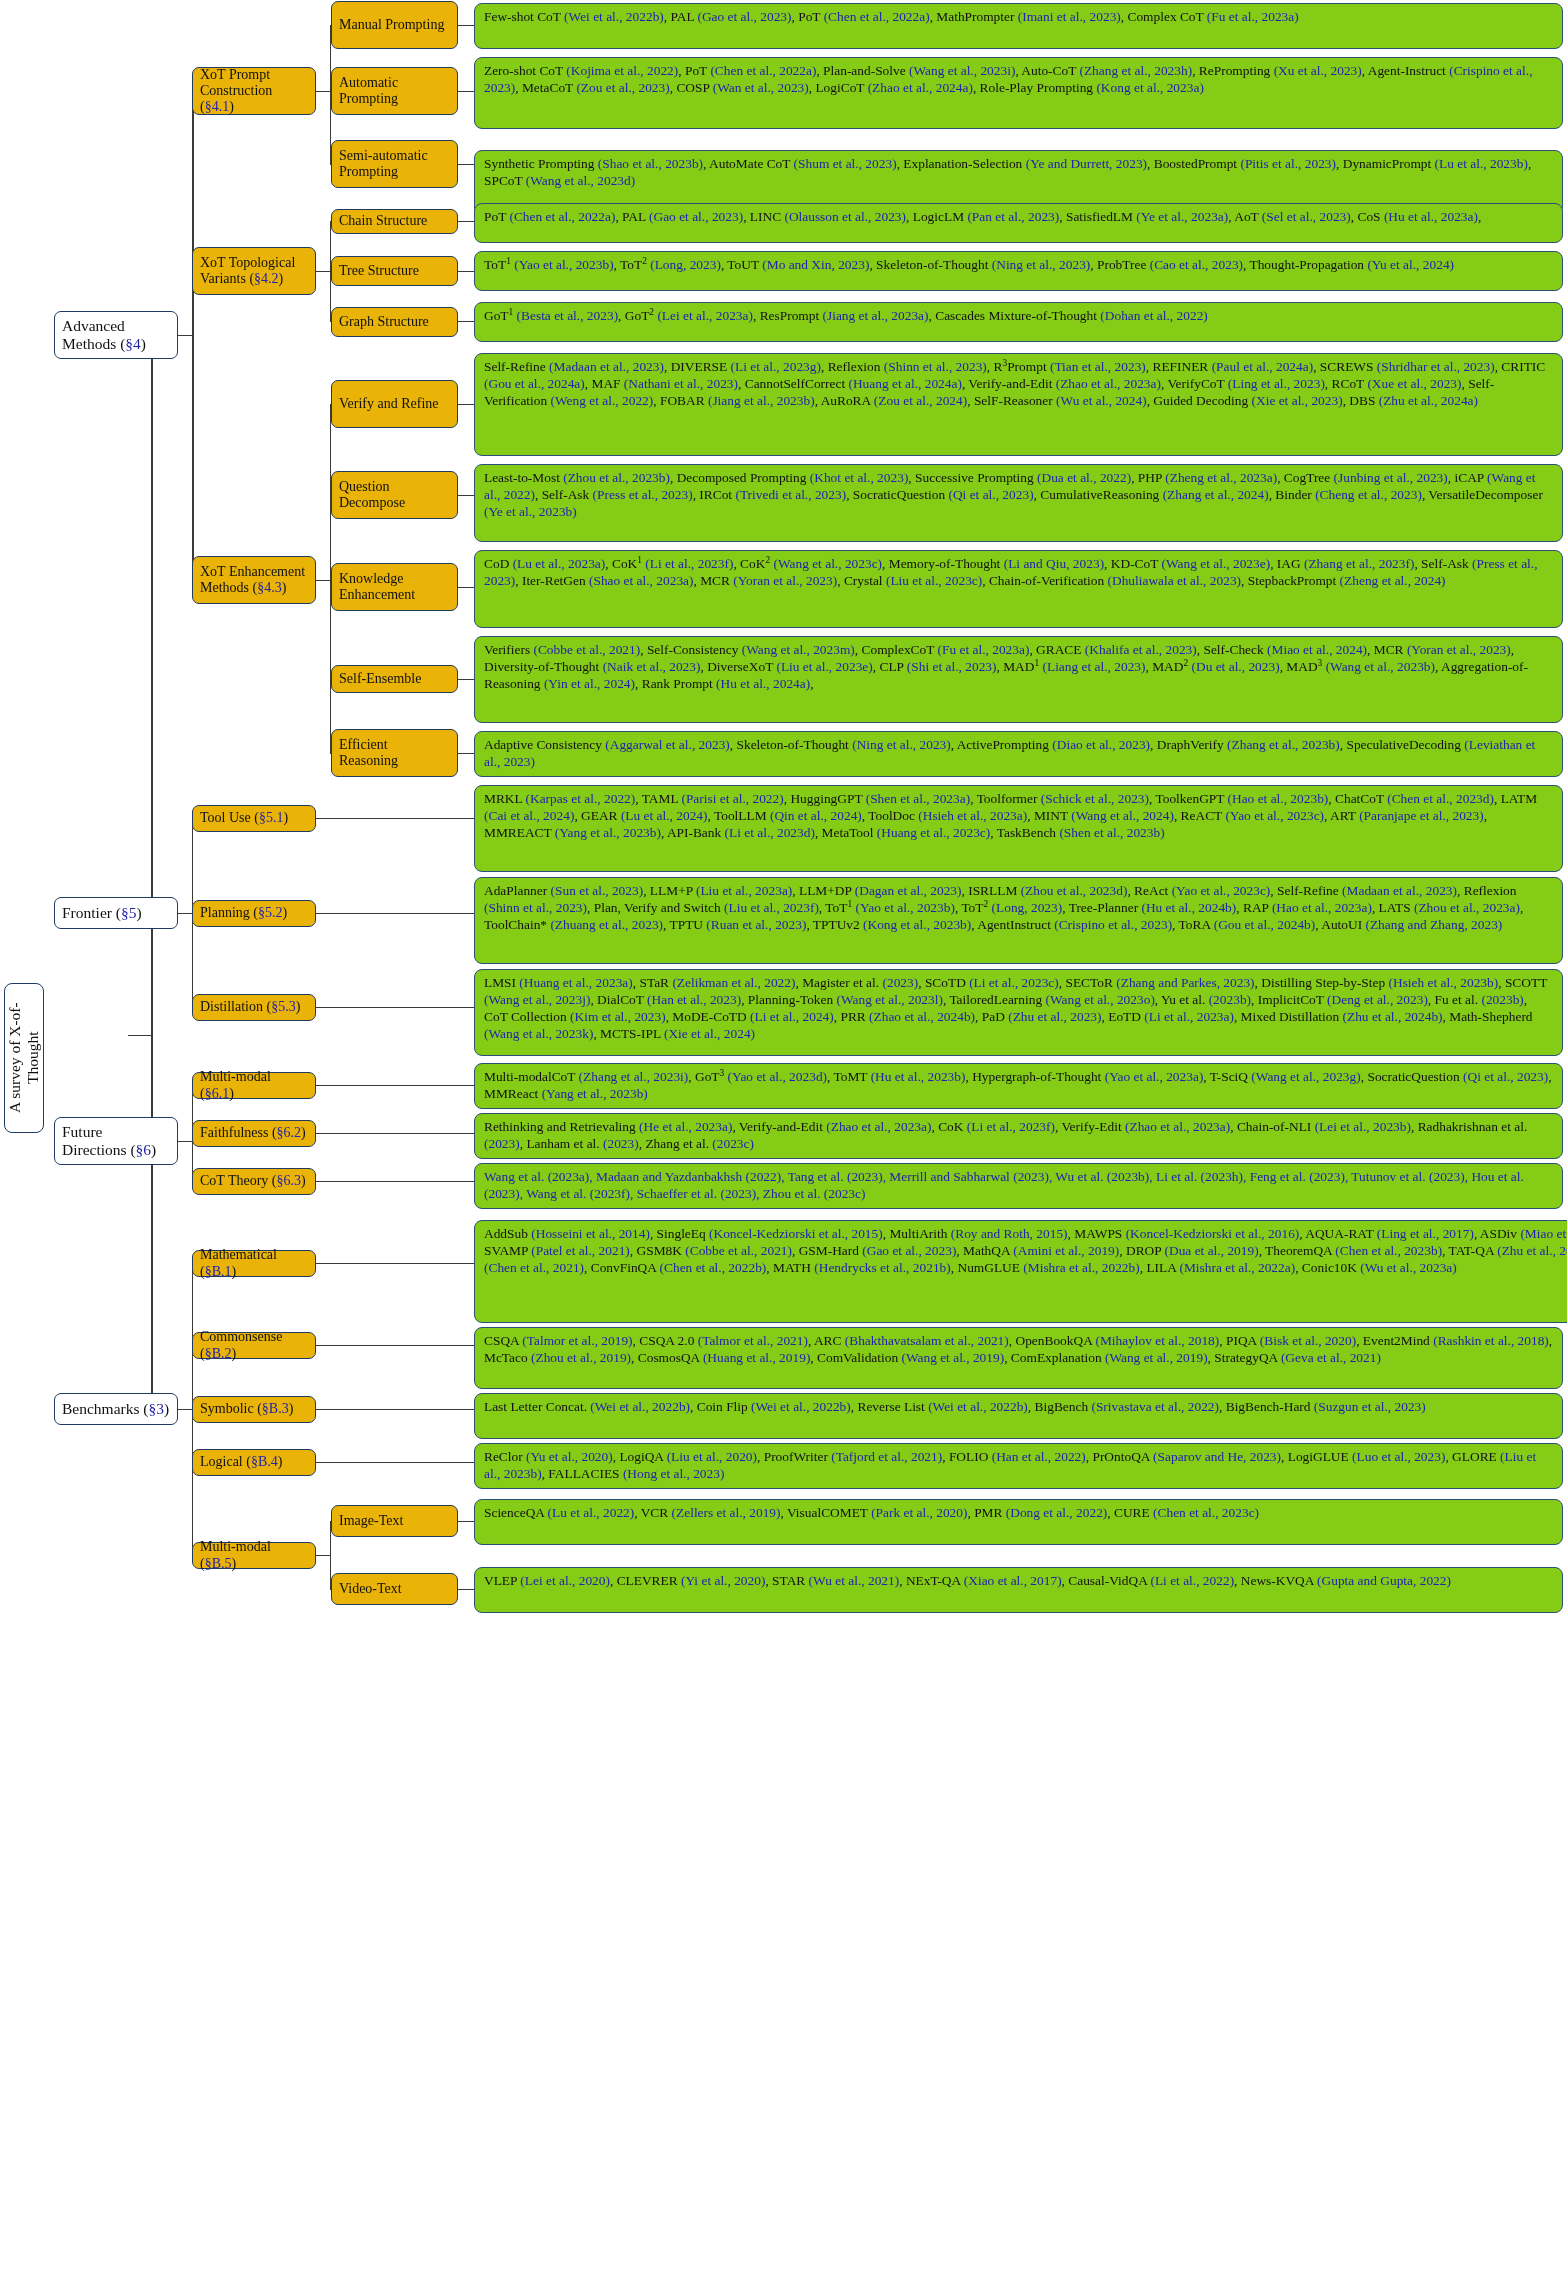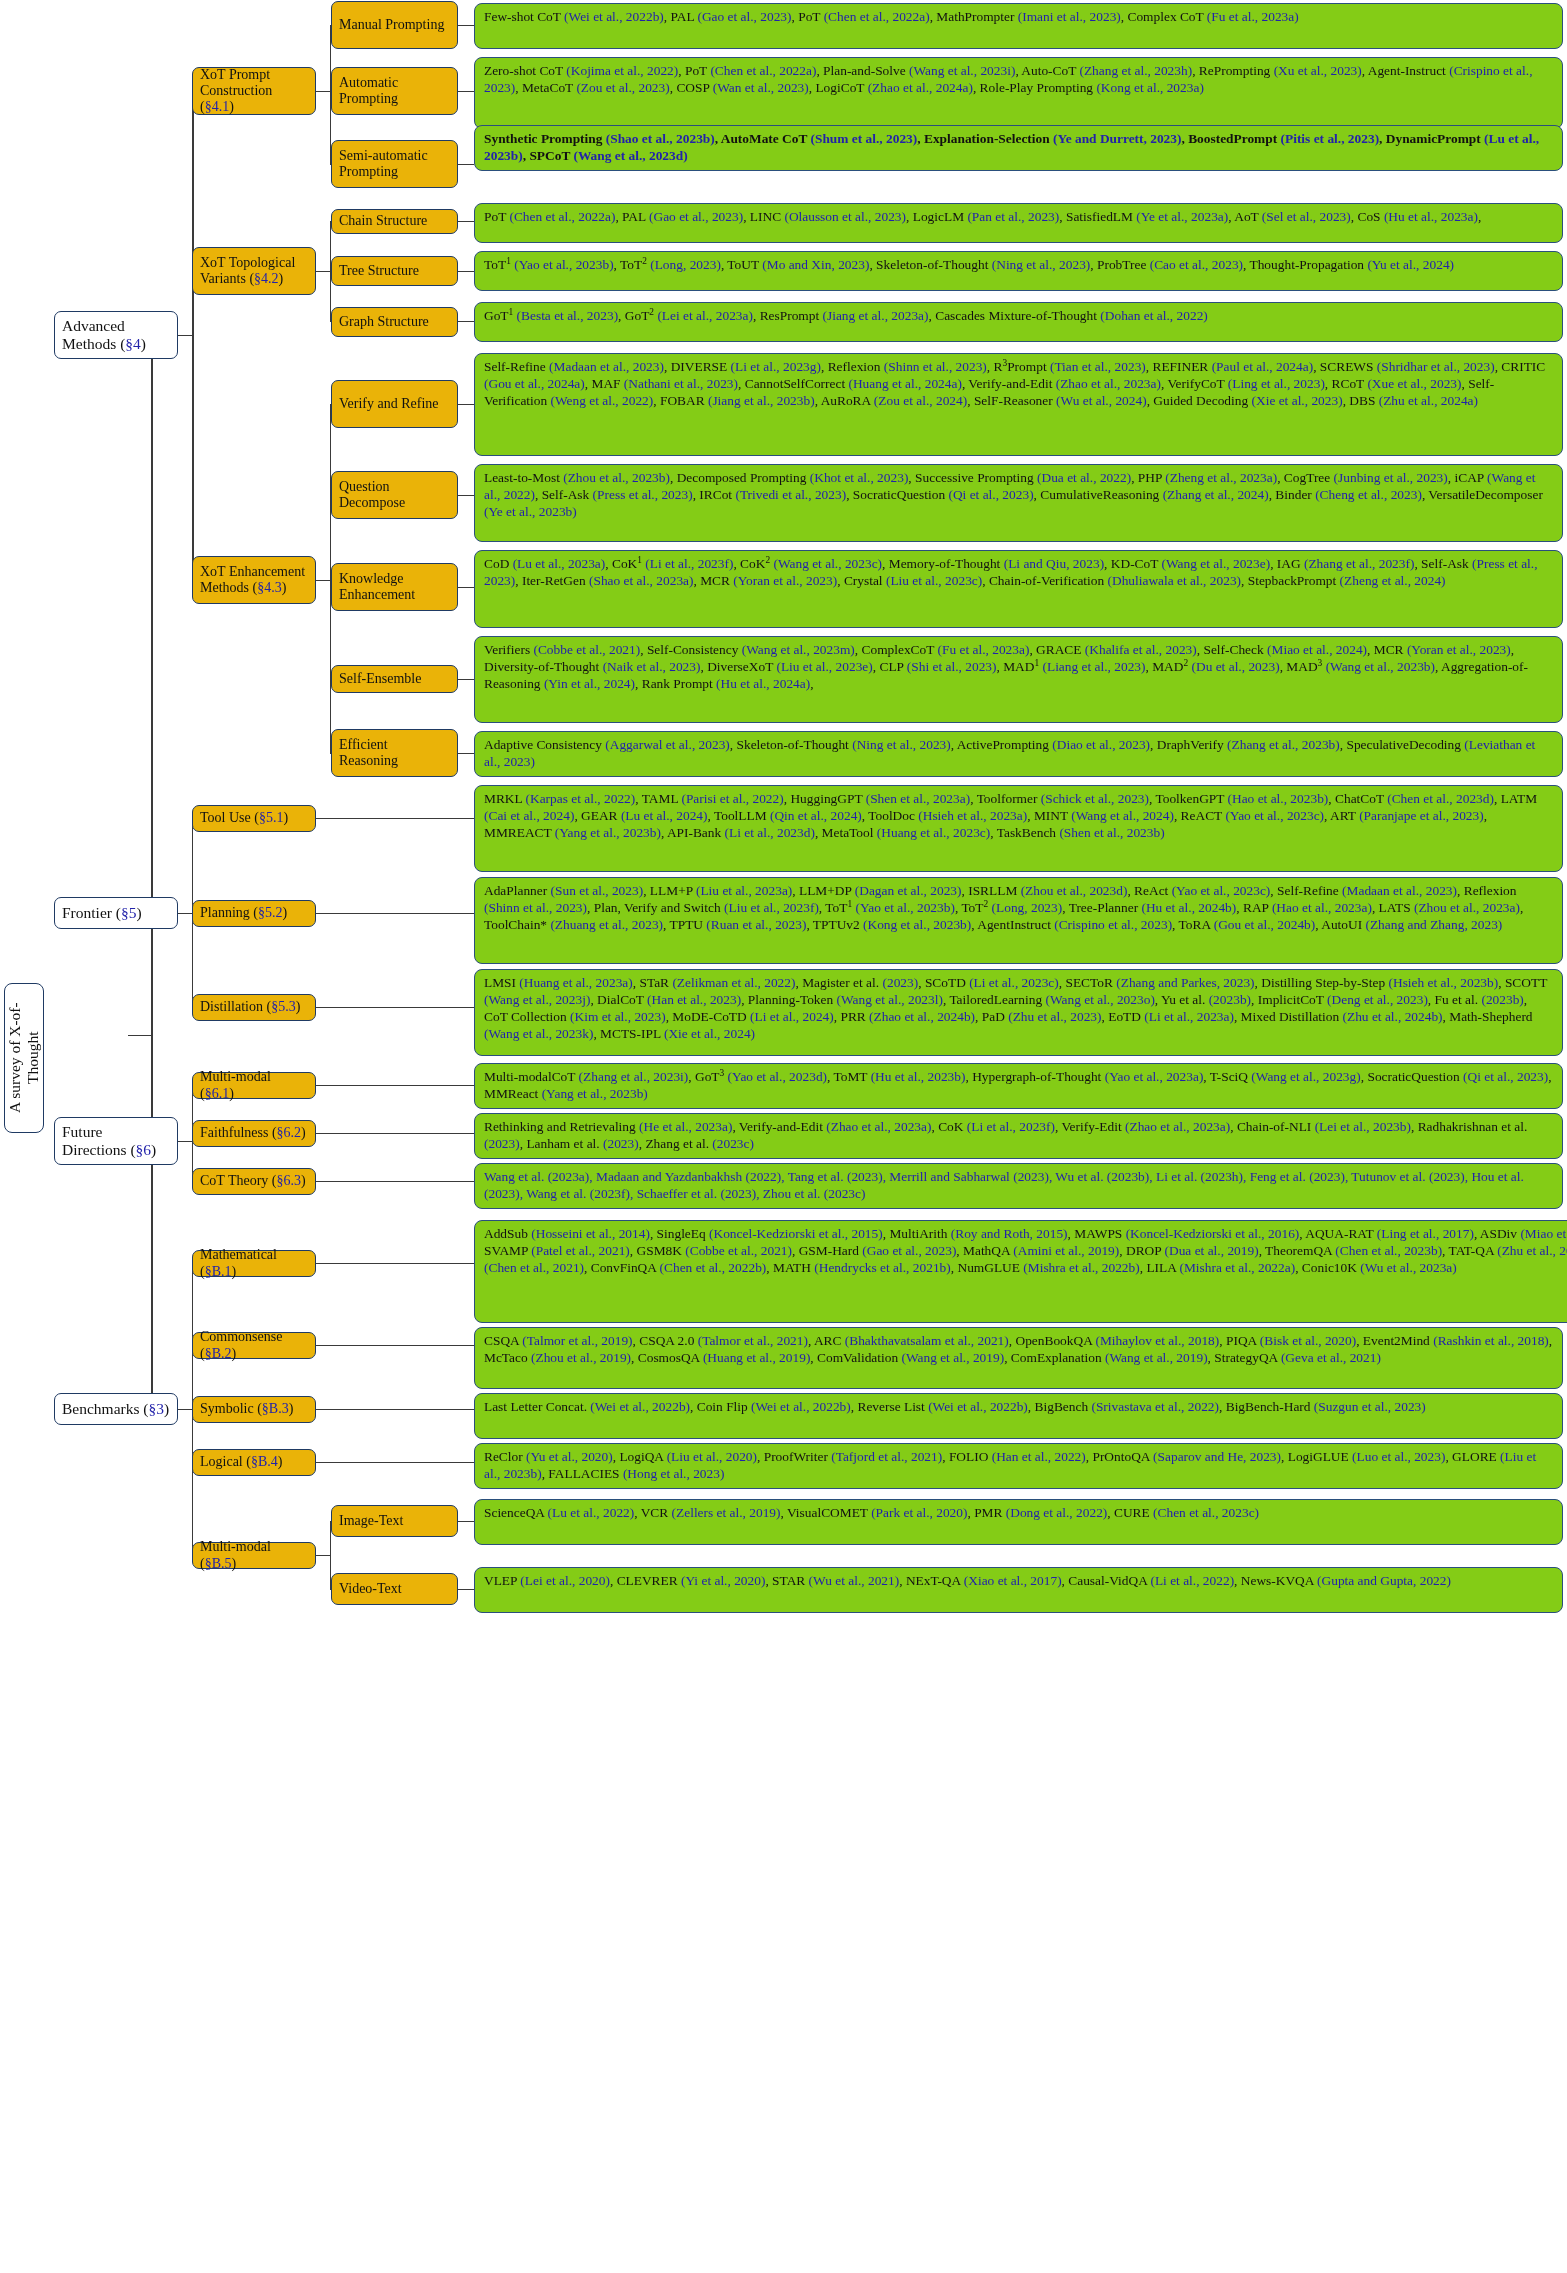--- a/index.html
+++ b/index.html
@@ -262,21 +262,21 @@
   <div class="node lvl2" style="left:331px; top:1573px; width:127px; height:32px;">
     <span>Video-Text</span>
   </div>
 
   <div class="node leaf" style="left:474px; top:3px; width:1089px; height:46px;">
     <span class="leaftext">Few-shot CoT <span class="ref">(Wei et al., 2022b)</span>, PAL <span class="ref">(Gao et al., 2023)</span>, PoT <span class="ref">(Chen et al., 2022a)</span>, MathPrompter <span class="ref">(Imani et al., 2023)</span>, Complex CoT <span class="ref">(Fu et al., 2023a)</span></span>
   </div>
   <div class="node leaf" style="left:474px; top:57px; width:1089px; height:72px;">
     <span class="leaftext">Zero-shot CoT <span class="ref">(Kojima et al., 2022)</span>, PoT <span class="ref">(Chen et al., 2022a)</span>, Plan-and-Solve <span class="ref">(Wang et al., 2023i)</span>, Auto-CoT <span class="ref">(Zhang et al., 2023h)</span>, RePrompting <span class="ref">(Xu et al., 2023)</span>, Agent-Instruct <span class="ref">(Crispino et al., 2023)</span>, MetaCoT <span class="ref">(Zou et al., 2023)</span>, COSP <span class="ref">(Wan et al., 2023)</span>, LogiCoT <span class="ref">(Zhao et al., 2024a)</span>, Role-Play Prompting <span class="ref">(Kong et al., 2023a)</span></span>
   </div>
-  <div class="node leaf" style="left:474px; top:125px; width:1089px; height:46px;font-weight:bold;">
+  <div class="node leaf" style="left:474px; top:150px; width:1089px; height:65px;">
     <span class="leaftext">Synthetic Prompting <span class="ref">(Shao et al., 2023b)</span>, AutoMate CoT <span class="ref">(Shum et al., 2023)</span>, Explanation-Selection <span class="ref">(Ye and Durrett, 2023)</span>, BoostedPrompt  <span class="ref">(Pitis et al., 2023)</span>, DynamicPrompt <span class="ref">(Lu et al., 2023b)</span>, SPCoT <span class="ref">(Wang et al., 2023d)</span></span>
   </div>
   <div class="node leaf" style="left:474px; top:203px; width:1089px; height:40px;">
     <span class="leaftext">PoT <span class="ref">(Chen et al., 2022a)</span>, PAL <span class="ref">(Gao et al., 2023)</span>, LINC <span class="ref">(Olausson et al., 2023)</span>, LogicLM <span class="ref">(Pan et al., 2023)</span>, SatisfiedLM <span class="ref">(Ye et al., 2023a)</span>, AoT <span class="ref">(Sel et al., 2023)</span>, CoS <span class="ref">(Hu et al., 2023a)</span>,</span>
   </div>
   <div class="node leaf" style="left:474px; top:251px; width:1089px; height:40px;">
     <span class="leaftext">ToT<sup>1</sup> <span class="ref">(Yao et al., 2023b)</span>, ToT<sup>2</sup> <span class="ref">(Long, 2023)</span>, ToUT <span class="ref">(Mo and Xin, 2023)</span>, Skeleton-of-Thought <span class="ref">(Ning et al., 2023)</span>, ProbTree <span class="ref">(Cao et al., 2023)</span>, Thought-Propagation <span class="ref">(Yu et al., 2024)</span></span>
   </div>
   <div class="node leaf" style="left:474px; top:302px; width:1089px; height:40px;">
     <span class="leaftext">GoT<sup>1</sup> <span class="ref">(Besta et al., 2023)</span>, GoT<sup>2</sup> <span class="ref">(Lei et al., 2023a)</span>, ResPrompt <span class="ref">(Jiang et al., 2023a)</span>, Cascades Mixture-of-Thought <span class="ref">(Dohan et al., 2022)</span></span>

